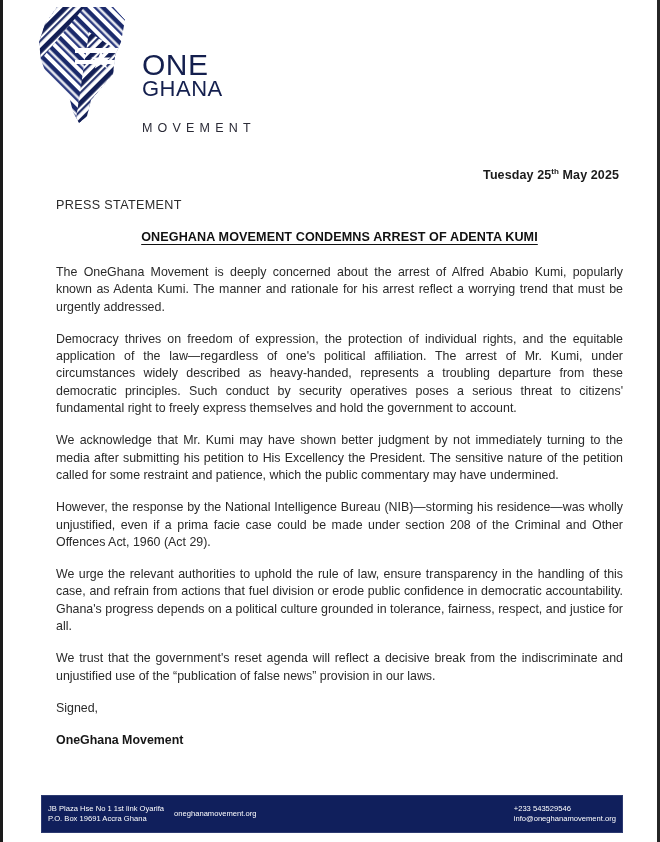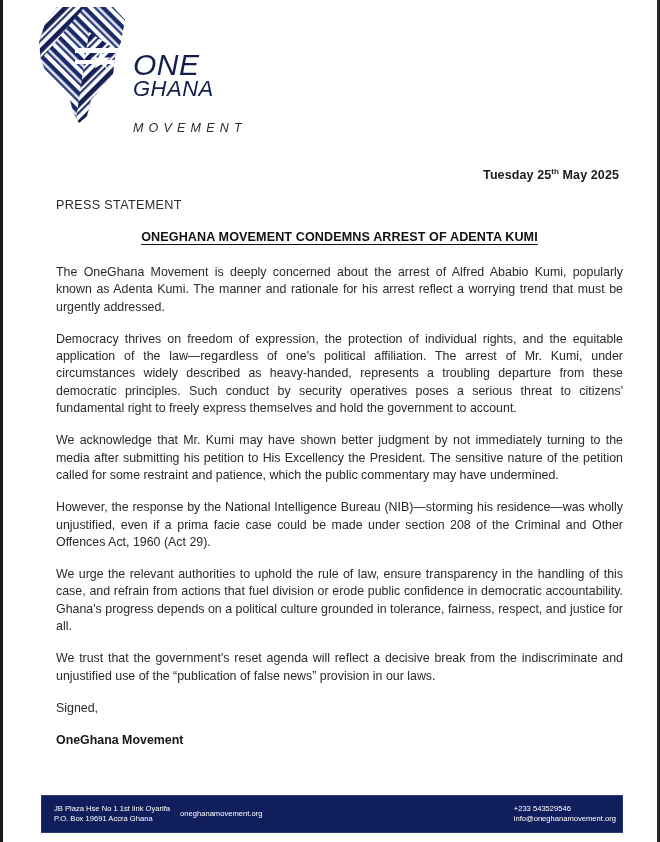--- a/index.html
+++ b/index.html
@@ -34,24 +34,23 @@
   }
   .logo-mark {
     position: absolute;
     left: 0;
     top: 0;
     width: 112px;
     height: 122px;
   }
   .logo-wordmark {
     position: absolute;
-    left: 104px;
+    left: 113px;
     top: 47px;
     width: 200px;
-    font-style: italic;
   }
   .logo-line {
     color: #141f4e;
     font-weight: 400;
     letter-spacing: 0.5px;
     line-height: 0.92;
     white-space: nowrap;
   }
   .logo-one { font-size: 30px; }
   .logo-ghana { font-size: 22px; }
@@ -138,21 +137,21 @@
     box-sizing: border-box;
     display: flex;
     align-items: center;
   }
   .footer-col {
     color: #ffffff;
     font-size: 7.6px;
     line-height: 10.5px;
     white-space: nowrap;
   }
-  .footer-left  { flex: 0 0 auto; padding-left: 12px; }
+  .footer-left  { flex: 0 0 auto; padding-left: 6px; }
   .footer-center{ flex: 1 1 auto; text-align: left; padding-left: 10px;}
   .footer-right { flex: 0 0 auto; padding-right: 6px; text-align: left; }
 </style>
 </head>
 <body>
 
 <div class="page">
 
   <div class="letterhead">
 

